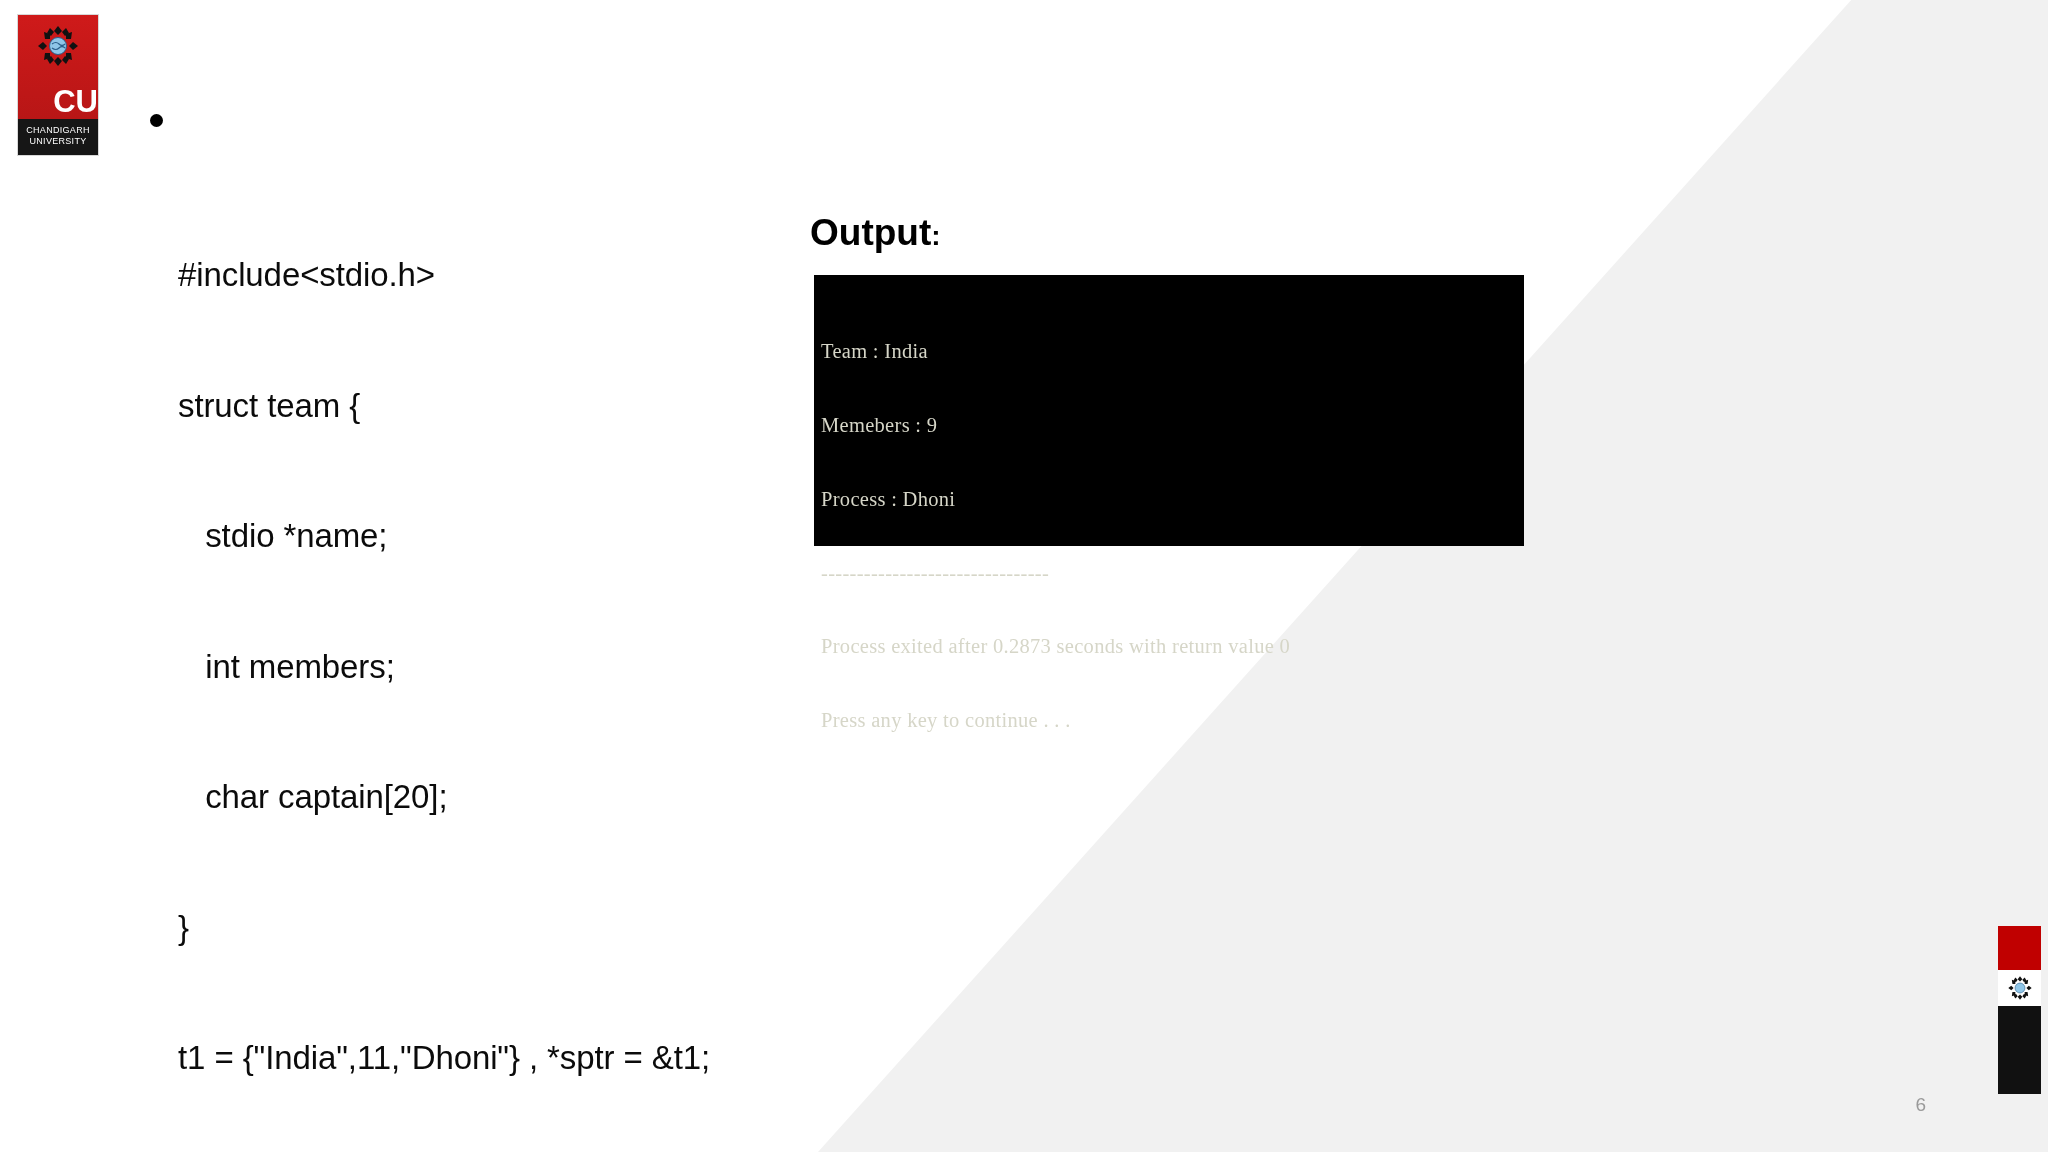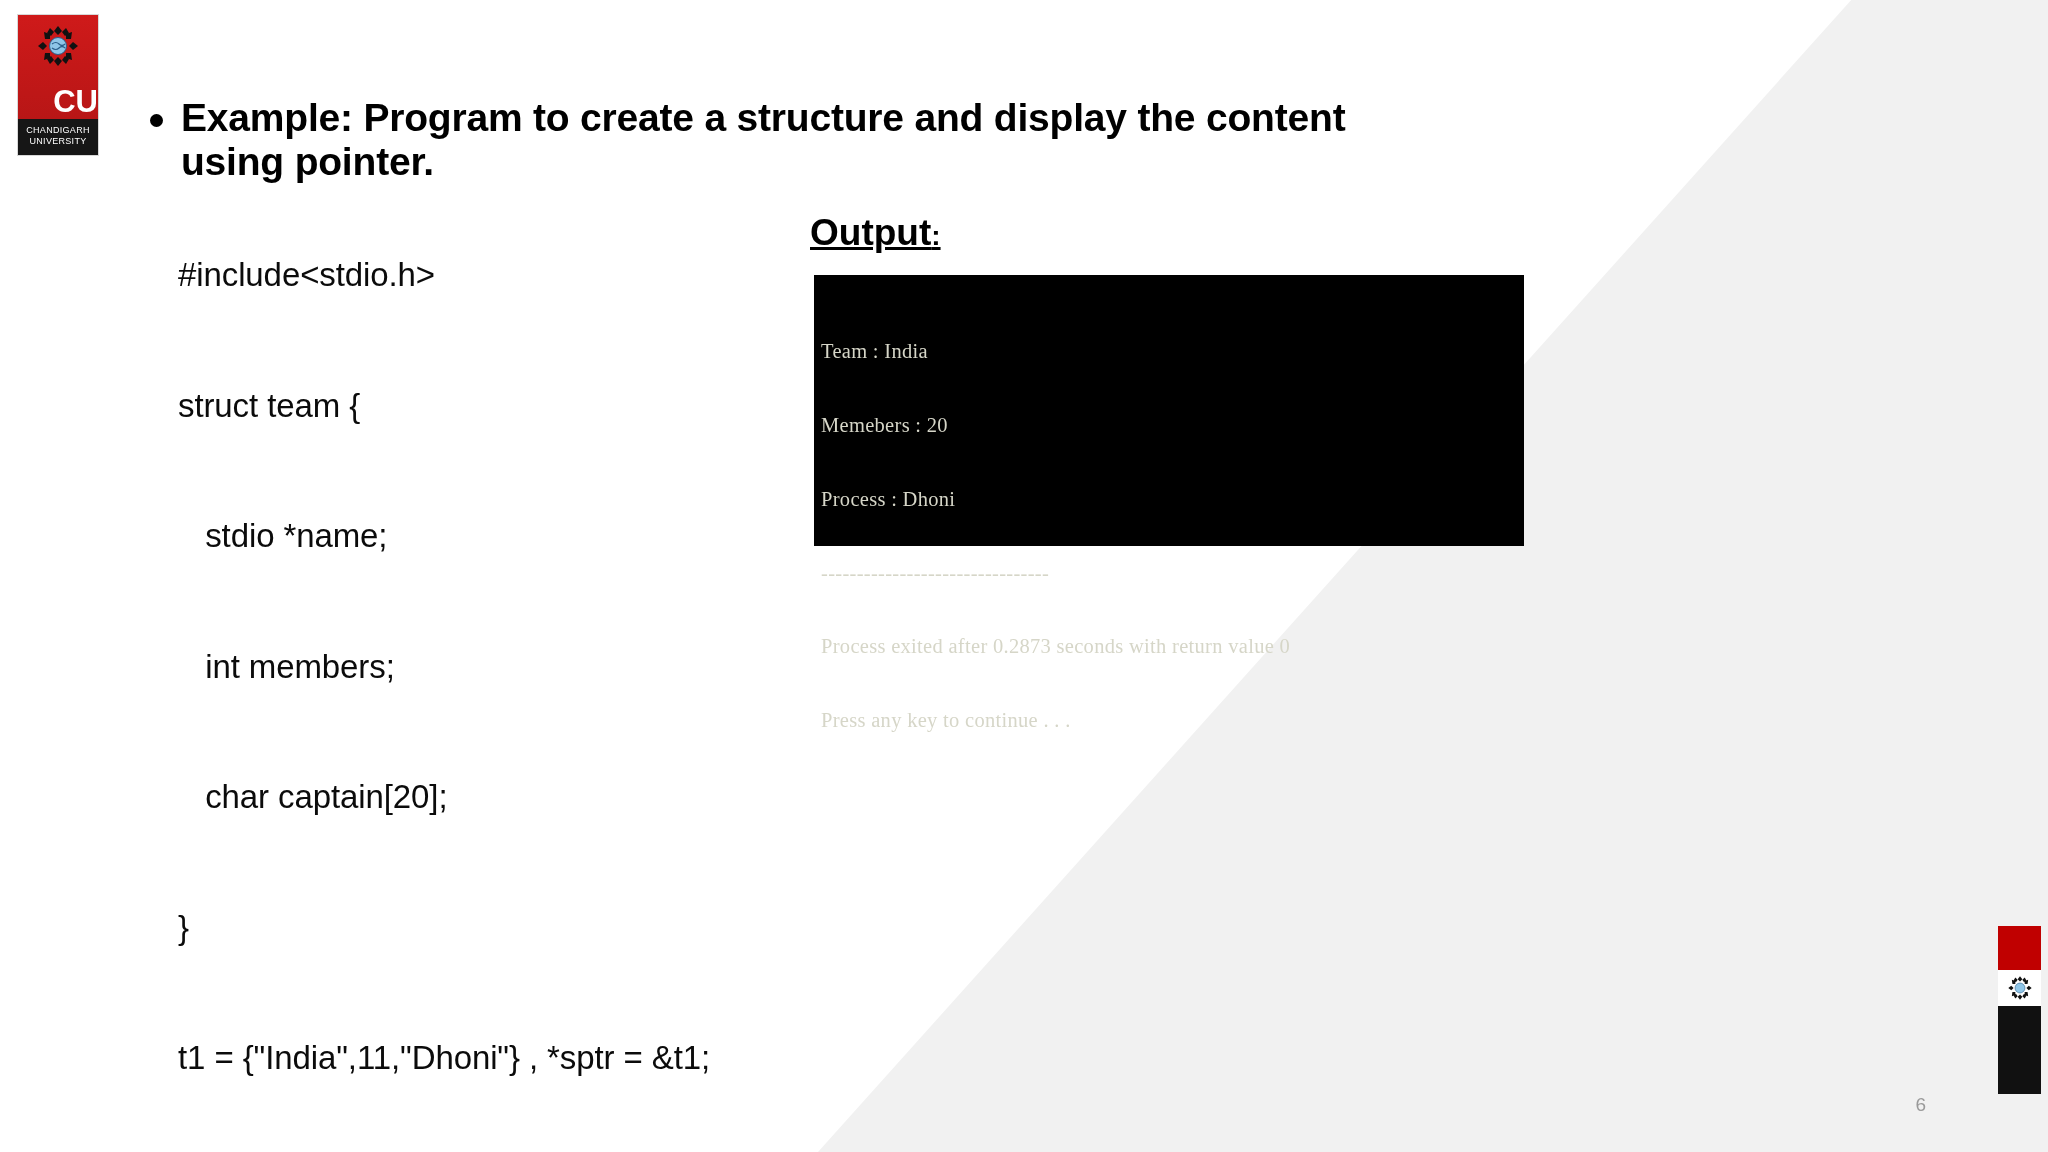--- a/index.html
+++ b/index.html
@@ -141,21 +141,20 @@
   
   .output-heading {
     position: absolute;
     left: 810px;
     top: 212px;
     z-index: 4;
     font-family: "Liberation Sans", sans-serif;
     font-weight: bold;
     font-size: 37px;
     color: #000000;
-    text-decoration: underline;
   }
   .output-heading .colon {
     font-size: 28px;
     font-weight: bold;
   }
 
   
   .console {
     position: absolute;
     left: 814px;
@@ -255,21 +254,20 @@
     </div>
     <div class="logo-black">
       <div>CHANDIGARH</div>
       <div>UNIVERSITY</div>
     </div>
   </div>
 
   <div class="title-block">
     <div class="title-row">
       <div class="bullet-dot"></div>
-      <div class="title-text">Example: Program to create a structure and display the content using pointer.</div>
     </div>
   </div>
 
   <div class="code-block">
     <div class="code-line">#include&lt;stdio.h&gt;</div>
     <div class="code-line">struct team {</div>
     <div class="code-line">   stdio *name;</div>
     <div class="code-line">   int members;</div>
     <div class="code-line">   char captain[20];</div>
     <div class="code-line">}</div>
@@ -283,21 +281,21 @@
     
   </div>
 
   <div class="output-heading">
     <span>Output</span><span class="colon">:</span>
   </div>
 
   <div class="console">
     <div class="console-text">
       <div class="console-line">Team : India</div>
-      <div class="console-line">Memebers : 20</div>
+      <div class="console-line">Memebers : 9</div>
       <div class="console-line">Process : Dhoni</div>
       <div class="console-line">--------------------------------</div>
       <div class="console-line">Process exited after 0.2873 seconds with return value 0</div>
       <div class="console-line">Press any key to continue . . .</div>
     </div>
   </div>
 
   <div class="deco">
     <div class="deco-red"></div>
     <div class="deco-emblem">

